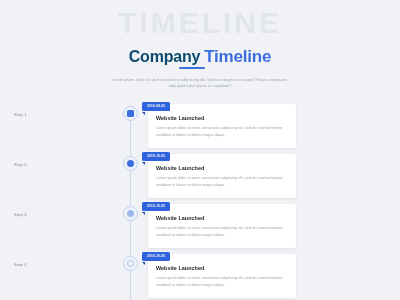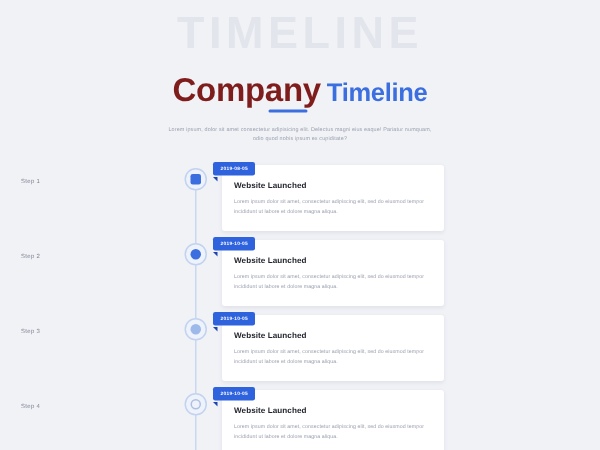--- a/index.html
+++ b/index.html
@@ -42,23 +42,23 @@
     user-select: none;
     z-index: 0;
   }
   .title-wrap {
     position: relative;
     z-index: 1;
     line-height: 1;
   }
   .title {
     display: inline-block;
-    font-size: 22px;
-    font-weight: bold;
-    color: #7f1d1d;
+    font-size: 16px;
+    font-weight: bold;
+    color: #0c4a6e;
     letter-spacing: -0.2px;
     margin-top: 36px;
   }
   .title-accent {
     display: inline-block;
     font-size: 17px;
     font-weight: bold;
     color: #3b6fe0;
     letter-spacing: -0.2px;
     margin-left: 4px;

